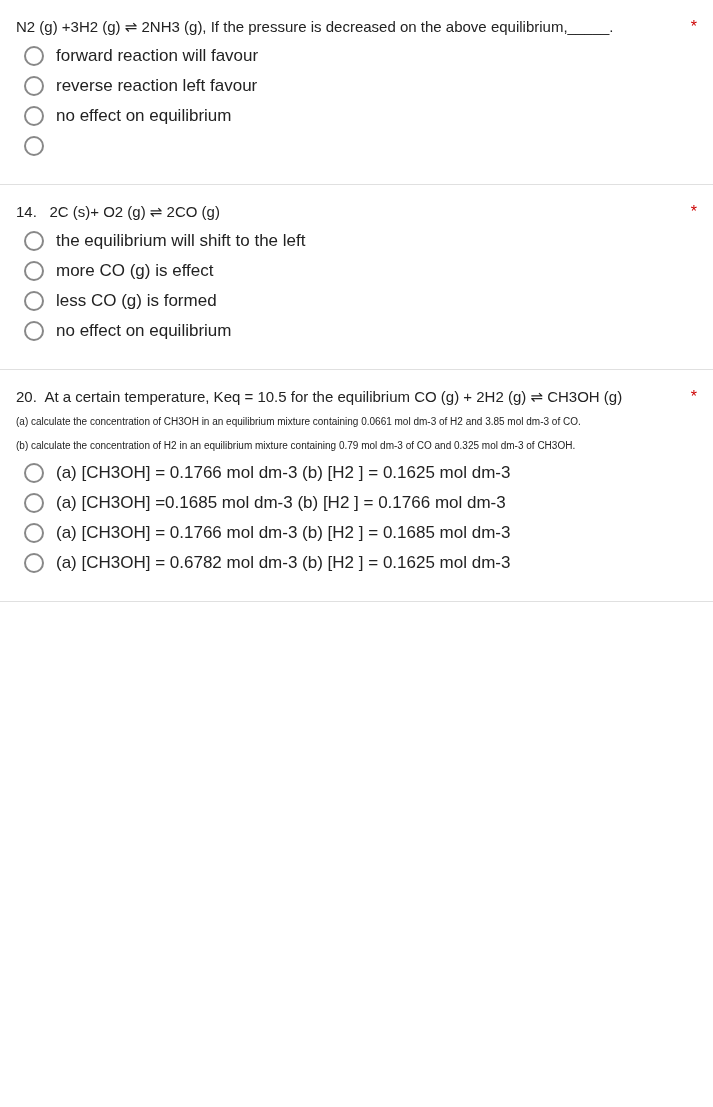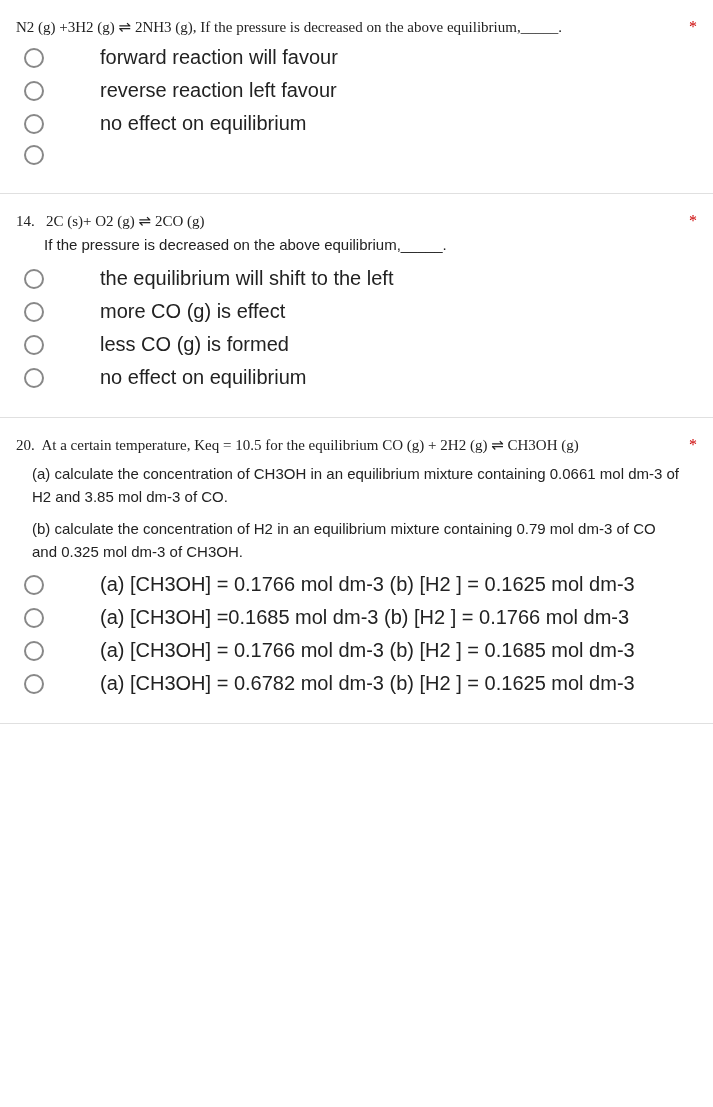--- a/index.html
+++ b/index.html
@@ -17,21 +17,20 @@
     }
     .section {
       padding: 18px 16px 18px 16px;
       border-bottom: 1.5px solid #e0e0e0;
     }
     .question-header {
       display: flex;
       align-items: flex-end;
       justify-content: space-between;
       margin-bottom: 6px;
-      font-family: Liberation Serif, serif;
     }
     .question-number {
       font-size: 15px;
       font-weight: normal;
       flex: 1;
     }
     .required-star {
       color: #cc0000;
       font-size: 16px;
       margin-left: 8px;
@@ -52,27 +51,26 @@
       width: 20px;
       height: 20px;
       border-radius: 50%;
       border: 2px solid #888;
       margin-right: 12px;
       flex-shrink: 0;
       background: #fff;
       display: inline-block;
     }
     .option-text {
-      font-size: 20px;
+      font-size: 17px;
       color: #222;
-      margin-left: 44px;
     }
     .q15-sub {
-      margin: 8px 16px;
-      font-size: 15px;
+      margin: 8px 0;
+      font-size: 10px;
       line-height: 1.55;
     }
   </style>
 </head>
 <body>
 
 <div class="section">
   <div class="question-header">
     <span class="question-number">N2 (g) +3H2 (g)  ⇌  2NH3 (g),  If the pressure is decreased on the above equilibrium,_____.</span>
     <span class="required-star">*</span>
@@ -95,21 +93,20 @@
 </div>
 
 <div class="section">
   <div class="question-header">
     <span class="question-number">
       <span>14.</span>
       &nbsp;&nbsp;<span>2C (s)+ O2 (g)  ⇌  2CO (g)</span>
     </span>
     <span class="required-star">*</span>
   </div>
-  <div class="sub-text">If the pressure is decreased on the above equilibrium,_____.</div>
   <div class="option">
     <span class="radio-circle"></span>
     <span class="option-text">the equilibrium will shift to the left</span>
   </div>
   <div class="option">
     <span class="radio-circle"></span>
     <span class="option-text">more CO (g) is effect</span>
   </div>
   <div class="option">
     <span class="radio-circle"></span>

